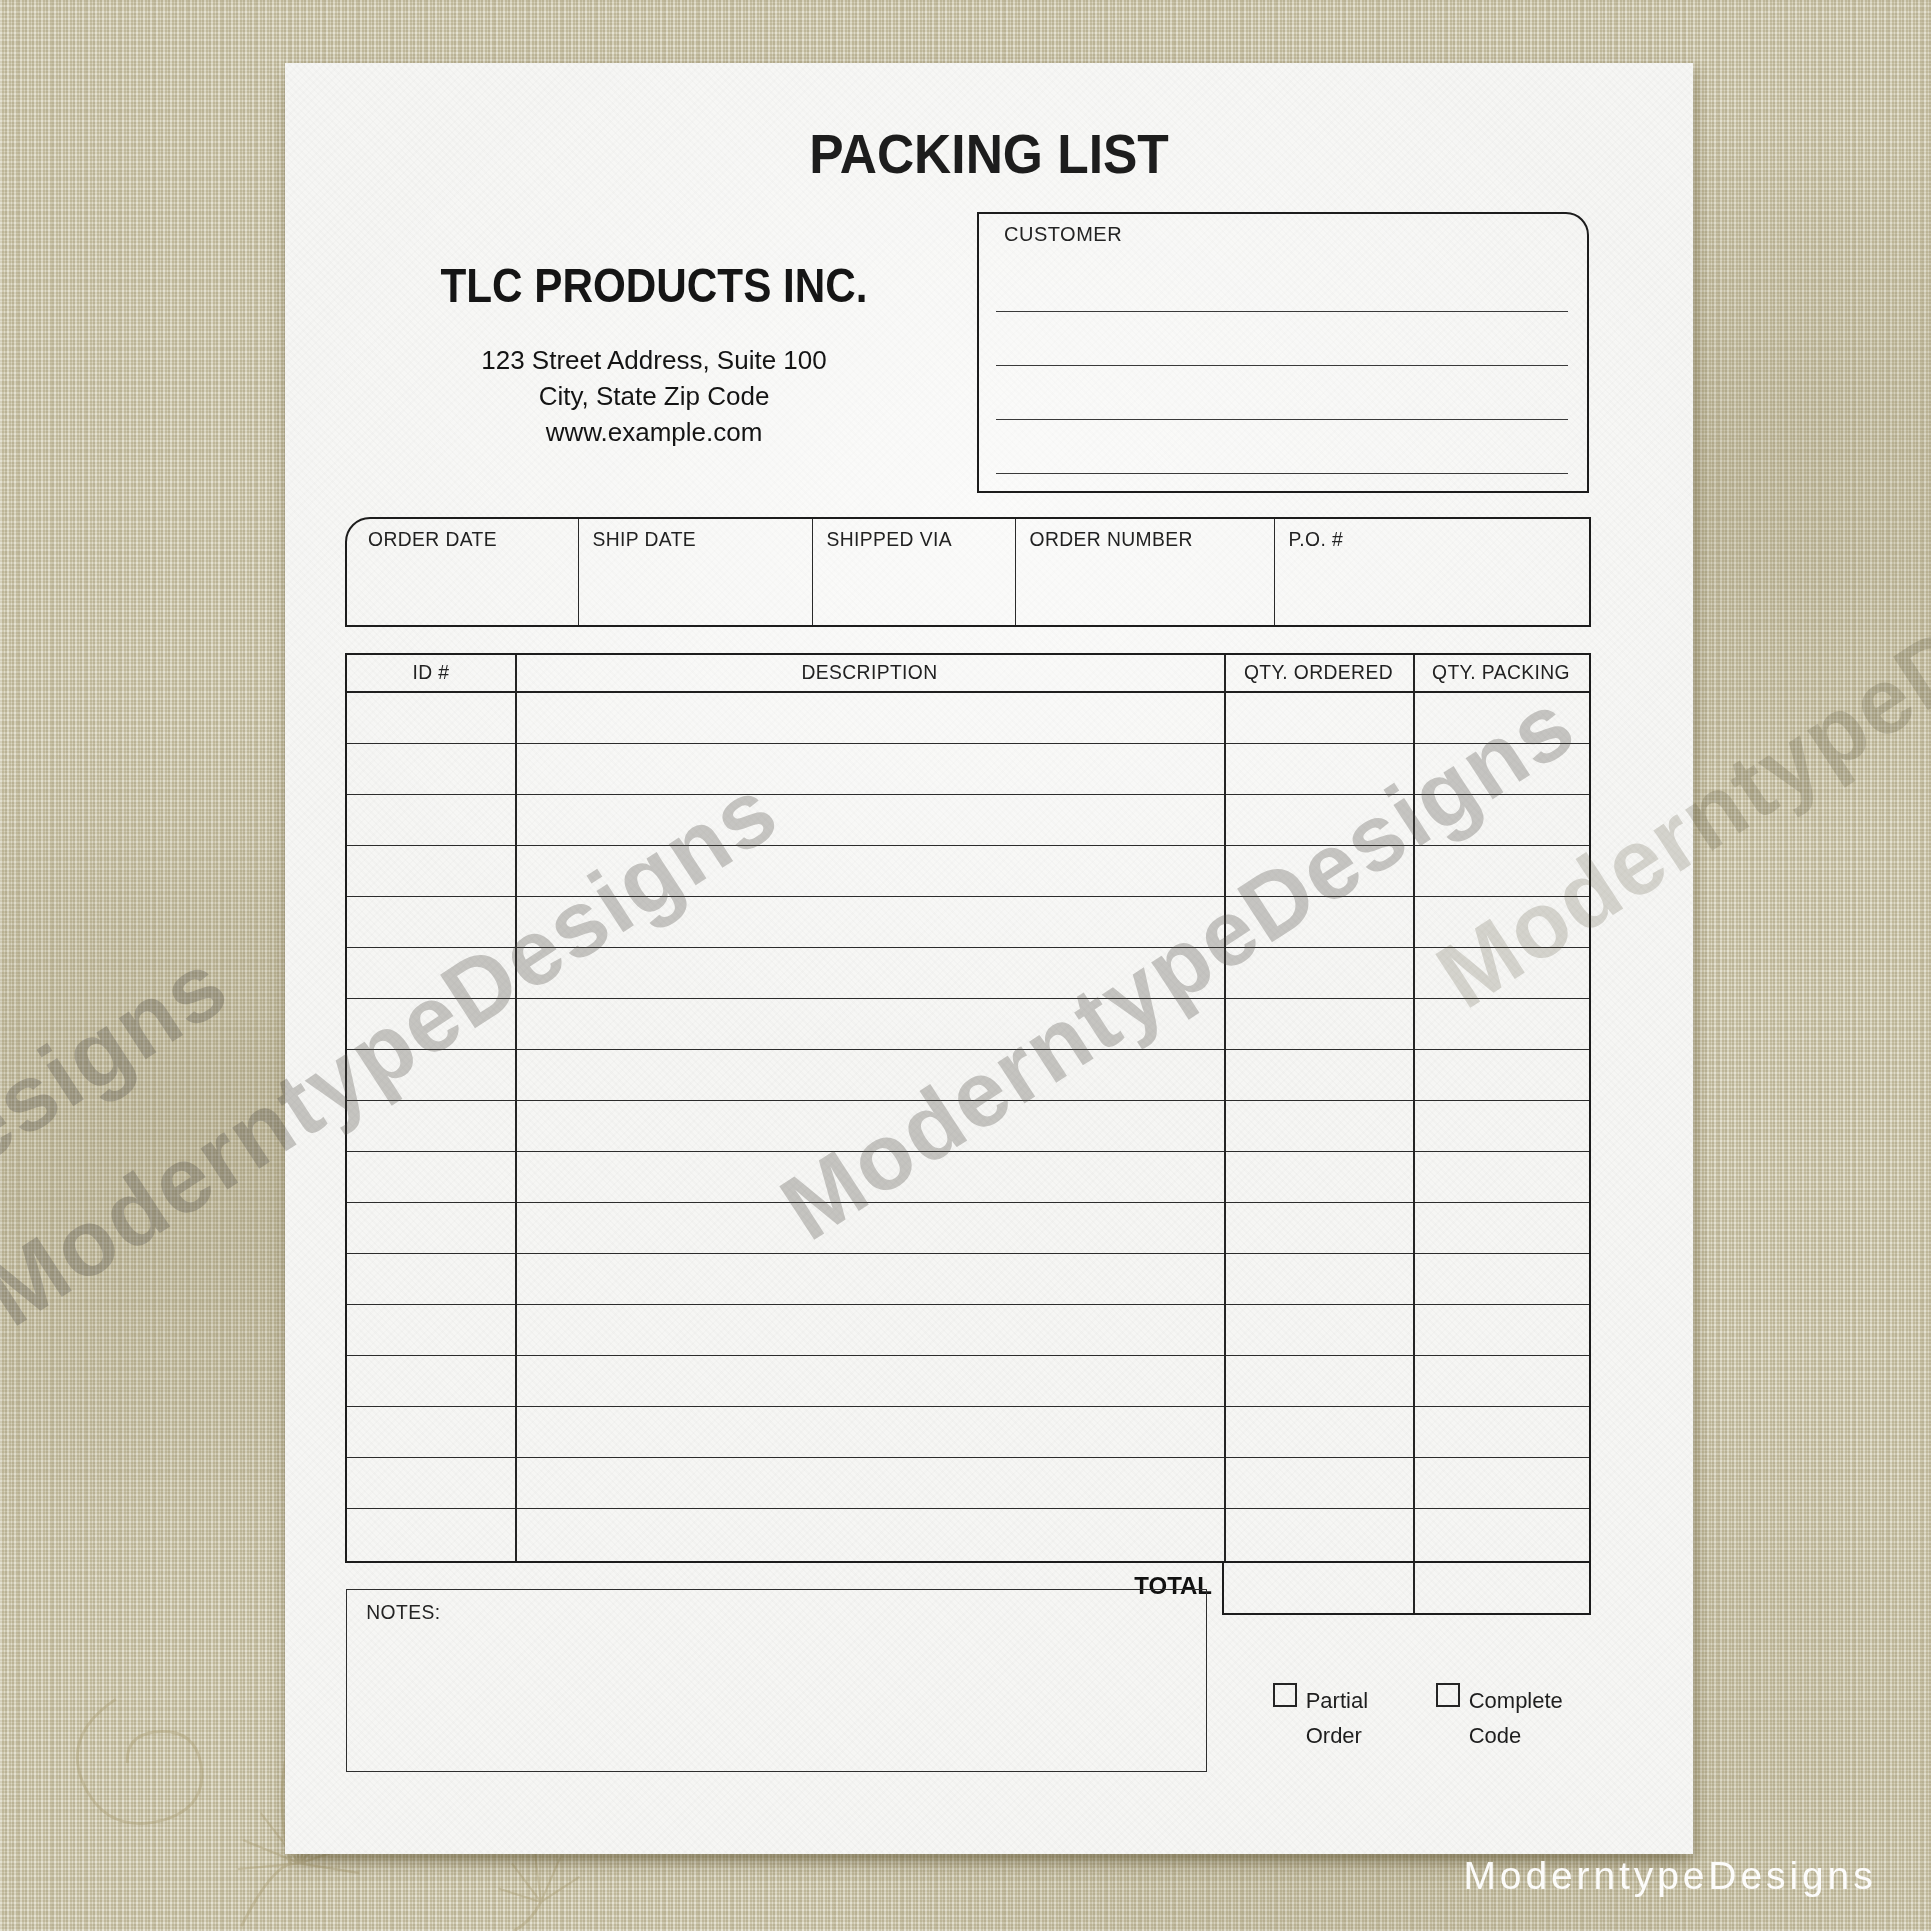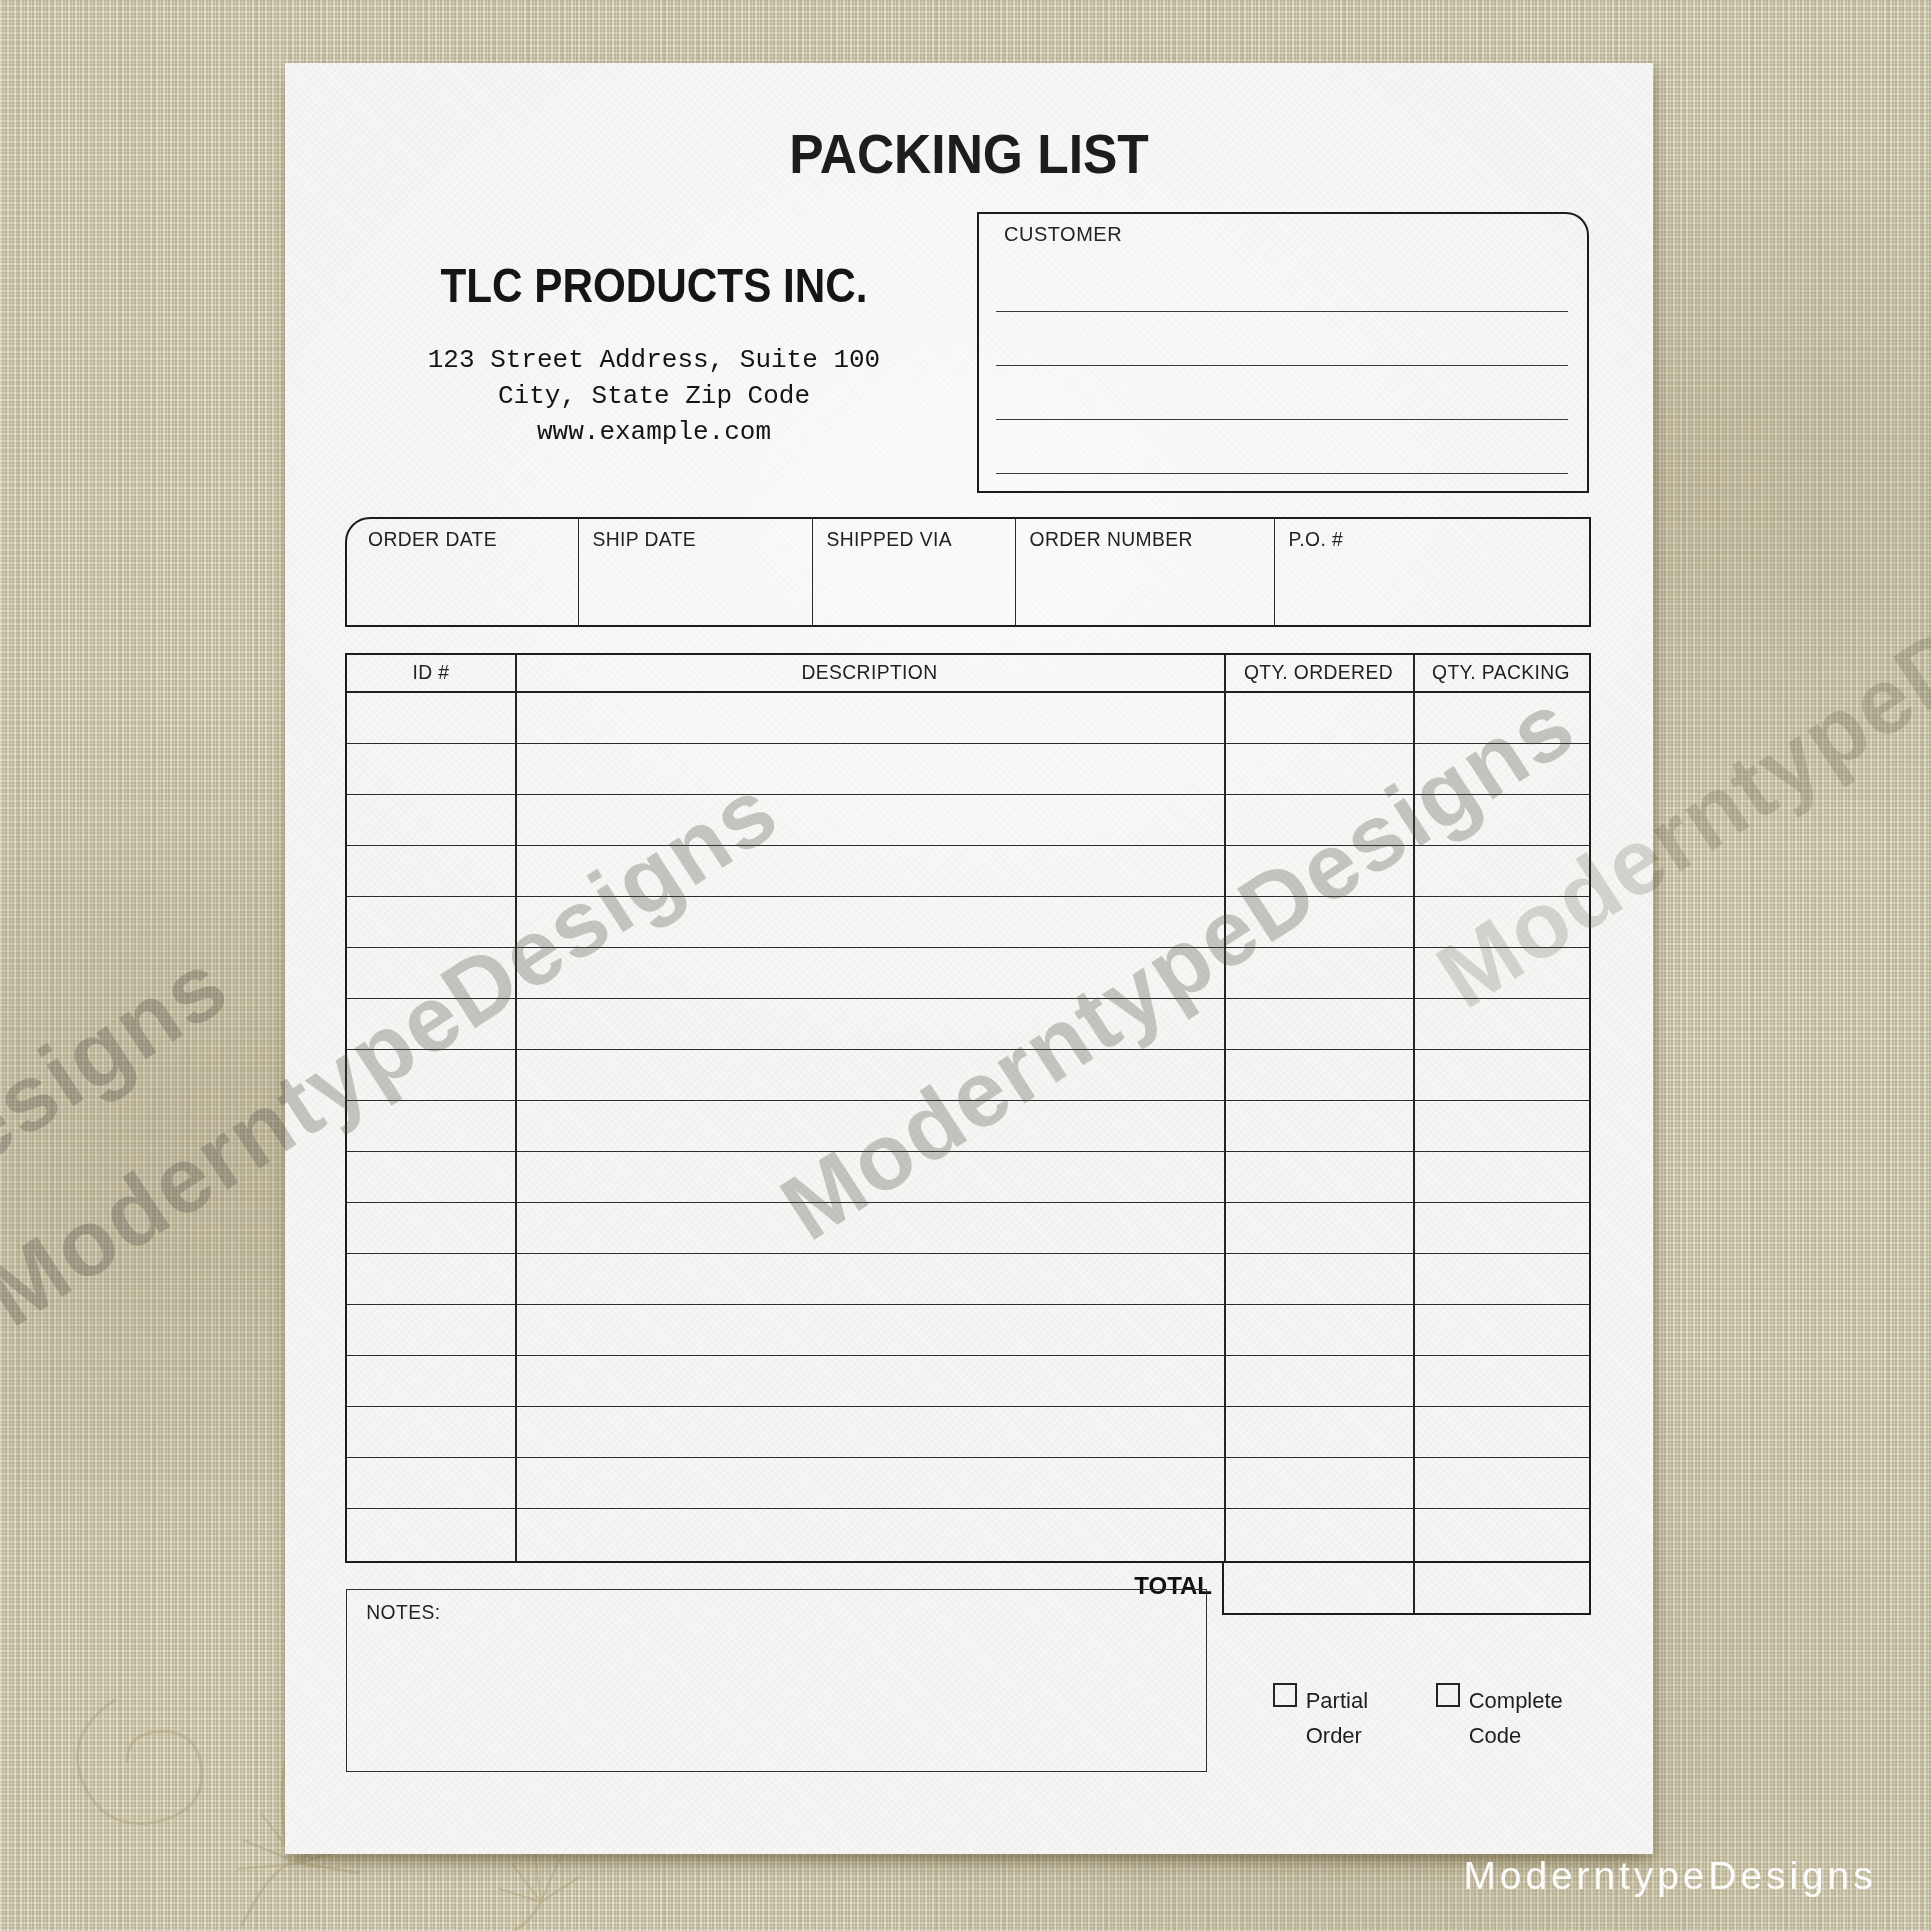--- a/index.html
+++ b/index.html
@@ -16,30 +16,31 @@
   }
   .swirl-art{position:absolute;left:0;top:1448px;width:792px;height:483px;opacity:.4;pointer-events:none;}
   .paper{
     position:absolute;left:285px;top:63px;width:1368px;height:1791px;
     background-color:#f6f6f4;
     background-image:
       radial-gradient(1159px 869px at 50% 25%, rgba(255,255,255,0.55), transparent 65%),
       repeating-linear-gradient(45deg, rgba(0,0,0,0.016) 0 1.9px, transparent 1.9px 4.8px),
       repeating-linear-gradient(-45deg, rgba(0,0,0,0.012) 0 1.9px, transparent 1.9px 5.8px);
     box-shadow:0 11.6px 19.3px -5.8px rgba(90,78,45,0.55), 3.9px 3.9px 9.7px rgba(90,78,45,0.25);
+    padding-left:40px;
   }
   .abs{position:absolute;box-sizing:border-box;}
 
   .form-title{left:0;top:58px;width:100%;text-align:center;
     font-size:56px;font-weight:bold;letter-spacing:0px;color:#1d1d1d;
     transform:scaleX(0.92);}
   .company-name{left:0;top:195px;width:738px;text-align:center;
     font-size:48px;font-weight:bold;color:#151515;transform:scaleX(0.88);}
   .company-address{left:0;top:279px;width:738px;text-align:center;
-    font-size:26px;line-height:36px;color:#141414;font-family:Liberation Mono, monospace;}
+    font-size:26px;line-height:36px;color:#141414;}
 
   .customer-box{left:692px;top:149px;width:612px;height:281px;
     border:2.4px solid #1c1c1c;border-top-right-radius:23px;}
   .customer-label{left:25px;top:8.7px;font-size:20px;letter-spacing:0.5px;color:#242424;}
   .cust-line{position:absolute;left:17.4px;width:572px;height:0;border-top:1.6px solid #3a3a3a;}
 
   .order-info{left:60px;top:454px;width:1246px;height:110px;
     border:2.9px solid #1c1c1c;border-top-left-radius:25px;
     display:grid;grid-template-columns:232px 234px 203px 259px 1fr;}
   .oi-cell{border-right:1.7px solid #2a2a2a;padding:9.7px 0 0 13.5px;font-size:19.3px;letter-spacing:0.4px;color:#222;}

